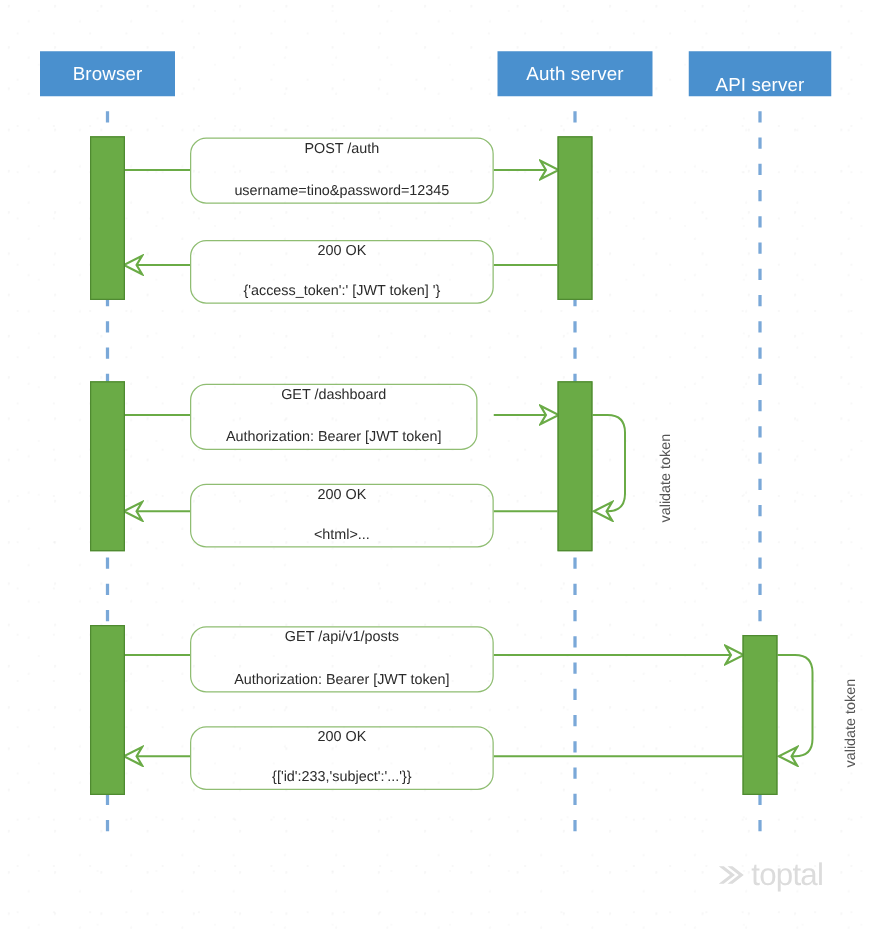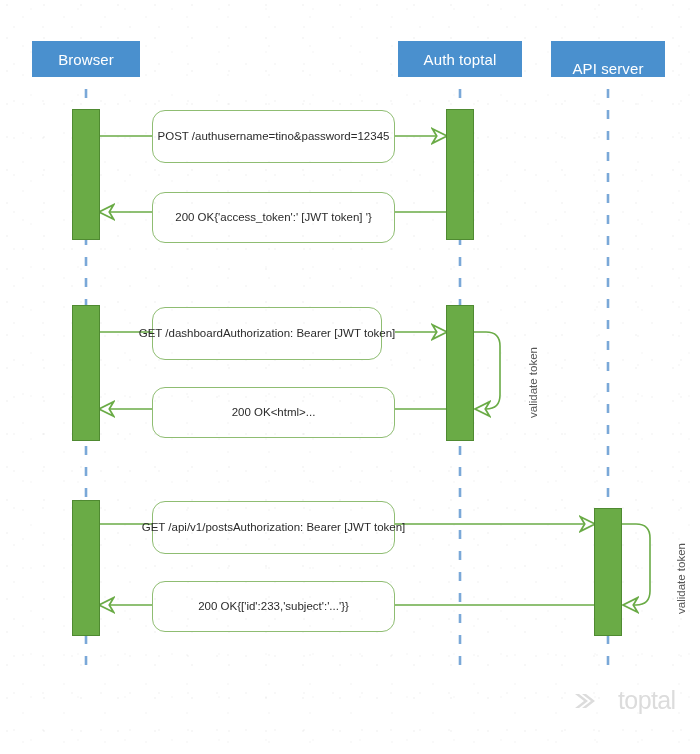--- a/index.html
+++ b/index.html
@@ -59,23 +59,23 @@
   }
 
   
   .msg-box {
     position: absolute;
     box-sizing: border-box;
     border: 1.4px solid #8fbd72;
     border-radius: 13px;
     background: transparent;
     display: flex;
-    flex-direction: row;
+    flex-direction: column;
     align-items: center;
-    justify-content: center;
+    justify-content: space-between;
     color: #2b2b2b;
     font-size: 11.5px;
     line-height: 1.45;
     text-align: center;
   }
   .msg-line { white-space: nowrap; }
 
   
   .loop-label {
     position: absolute;
@@ -83,22 +83,21 @@
     font-size: 11.5px;
     white-space: nowrap;
     transform-origin: left top;
     transform: rotate(-90deg);
   }
 
   
   #watermark {
     position: absolute;
     display: flex;
-    align-items: center;
-    gap: 22px;
+    gap: 5px;
     opacity: 1;
   }
   #watermark .wm-mark {
     display: block;
   }
   #watermark .wm-text {
     color: #dcdcdc;
     font-size: 25px;
     letter-spacing: -0.6px;
     line-height: 1;
@@ -139,21 +138,21 @@
         <path d="M 474 332 H 486 Q 500 332 500 346 V 395 Q 500 409 486 409 H 475" fill="none" stroke="#6aab46" stroke-width="1.6" marker-end="url(#arrowHollow)"></path>
         <path d="M 622 524 H 636 Q 650 524 650 538 V 591 Q 650 605 636 605 H 623" fill="none" stroke="#6aab46" stroke-width="1.6" marker-end="url(#arrowHollow)"></path>
       </g>
   </svg>
 
   <div id="actors-layer">
       <div class="actor-box" style="left: 32px; top: 41px; width: 108px; height: 36px; background: rgb(74, 144, 206); color: rgb(255, 255, 255);">
         <span>Browser</span>
       </div>
       <div class="actor-box" style="left: 398px; top: 41px; width: 124px; height: 36px; background: rgb(74, 144, 206); color: rgb(255, 255, 255);">
-        <span>Auth toptal</span>
+        <span>Auth server</span>
       </div>
       <div class="actor-box" style="left: 551px; top: 41px; width: 114px; height: 36px; background: rgb(74, 144, 206); color: rgb(255, 255, 255); align-items: flex-end;">
         <span>API server</span>
       </div>
     </div>
 
   <div id="activations-layer">
       <div class="activation" style="left: 72px; top: 109px; width: 28px; height: 131px; background: rgb(106, 171, 70); border-color: rgb(79, 138, 49);"></div>
       <div class="activation" style="left: 446px; top: 109px; width: 28px; height: 131px; background: rgb(106, 171, 70); border-color: rgb(79, 138, 49);"></div>
       <div class="activation" style="left: 72px; top: 305px; width: 28px; height: 136px; background: rgb(106, 171, 70); border-color: rgb(79, 138, 49);"></div>

